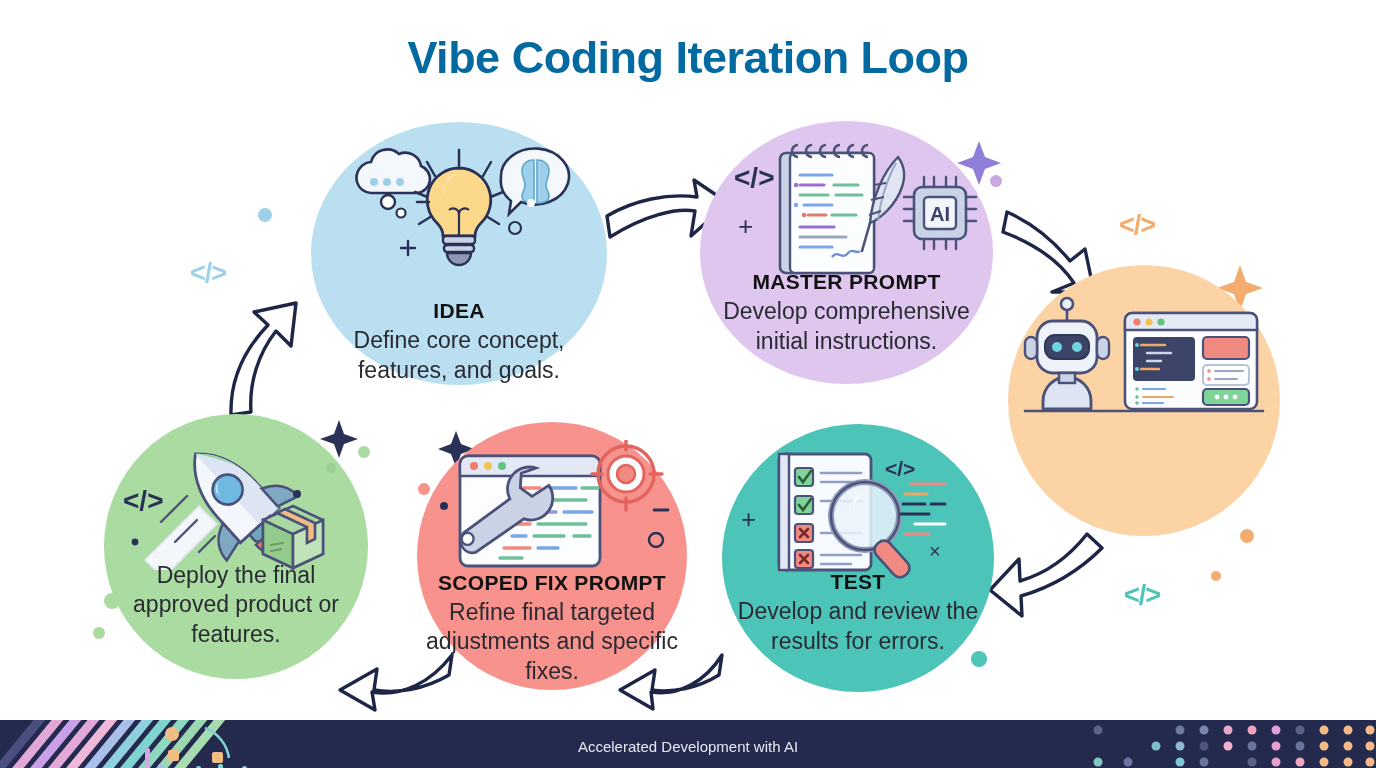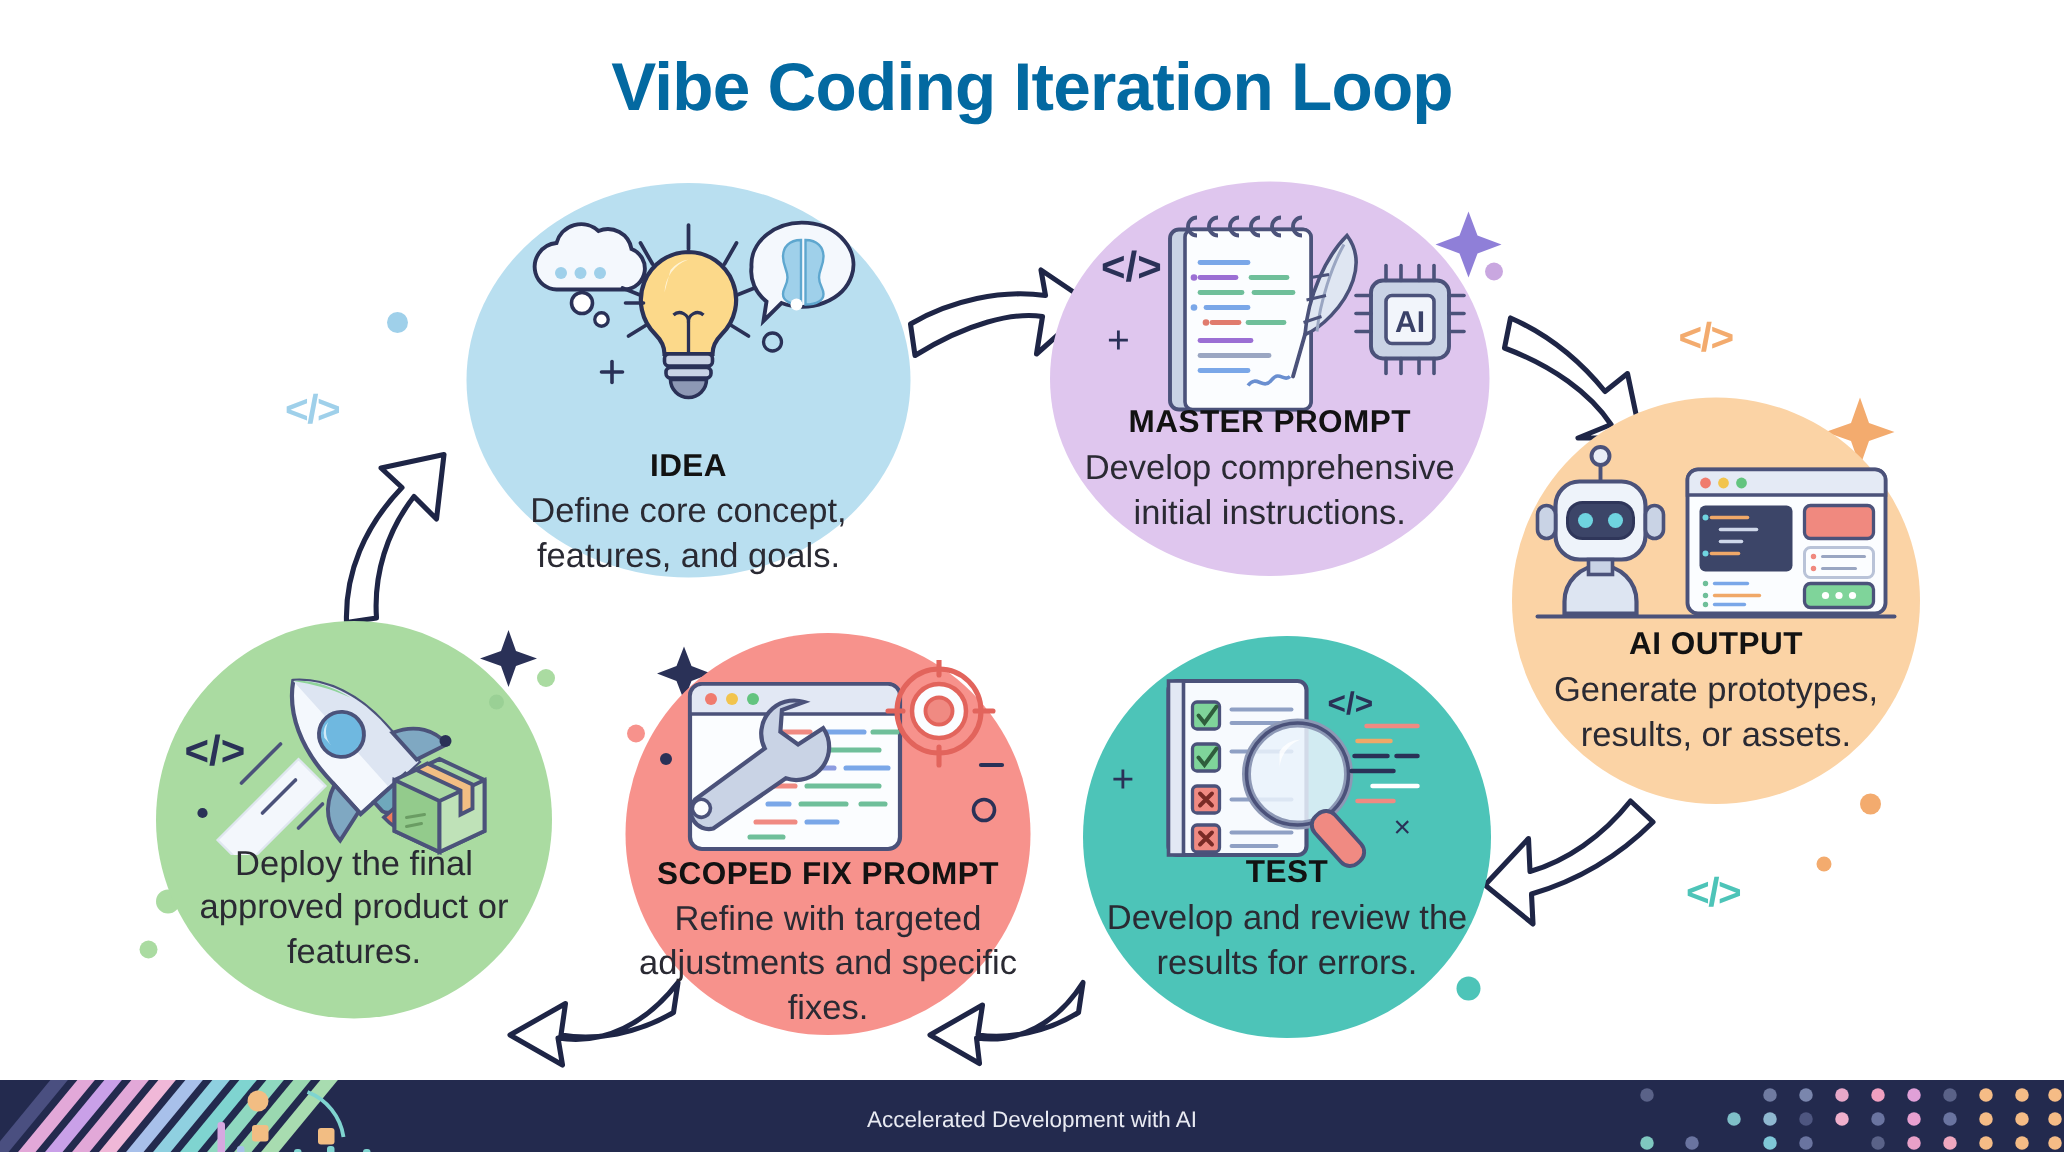--- a/index.html
+++ b/index.html
@@ -314,24 +314,20 @@
           <line x1="124" y1="108" x2="154" y2="108" stroke="#f0a868"></line>
           <line x1="124" y1="114" x2="144" y2="114" stroke="#7aa7e8"></line>
         </g>
         <g fill="#6fbf9a">
             <circle cx="118" cy="100" r="1.8"></circle>
             <circle cx="118" cy="108" r="1.8"></circle>
             <circle cx="118" cy="114" r="1.8"></circle>
           </g>
         <line x1="6" y1="122" x2="244" y2="122" stroke="#4b527a" stroke-width="2.6" stroke-linecap="round"></line>
       </svg>
-    </div>
-    <div class="txt">
-      <div class="node-title">AI OUTPUT</div>
-      <div class="node-desc">Generate prototypes, results, or assets.</div>
     </div>
   </div>
 
   <div class="node" id="node-test">
     <div class="art">
       <svg width="250" height="140" viewBox="0 0 250 140">
 
         <rect x="46" y="8" width="92" height="116" rx="6" fill="#f7fafe" stroke="#4b527a" stroke-width="2.8"></rect>
         <rect x="46" y="8" width="10" height="116" fill="#e2e8f4" stroke="#4b527a" stroke-width="2.4"></rect>
 
@@ -426,21 +422,21 @@
             <line x1="224" y1="34" x2="236" y2="34"></line>
         </g>
 
         <line x1="228" y1="70" x2="242" y2="70" stroke="#2a3157" stroke-width="2.8" stroke-linecap="round"></line>
         <circle cx="230" cy="100" r="7" fill="none" stroke="#2a3157" stroke-width="2.4"></circle>
         <circle cx="18" cy="66" r="4" fill="#2a3157"></circle>
       </svg>
     </div>
     <div class="txt">
       <div class="node-title">SCOPED FIX PROMPT</div>
-      <div class="node-desc">Refine with targeted adjustments and specific fixes.</div>
+      <div class="node-desc">Refine final targeted adjustments and specific fixes.</div>
     </div>
   </div>
 
   <div class="node" id="node-ship">
     <div class="art">
       <svg width="246" height="140" viewBox="0 0 246 140">
 
         <path d="M32 130 l54 -54 l18 18 l-54 54 z" fill="#f3f7fc" stroke="#e0e7f0" stroke-width="1.5"></path>
         <g stroke="#4b527a" stroke-width="2.4" stroke-linecap="round">
           <line x1="48" y1="92" x2="74" y2="66"></line>

